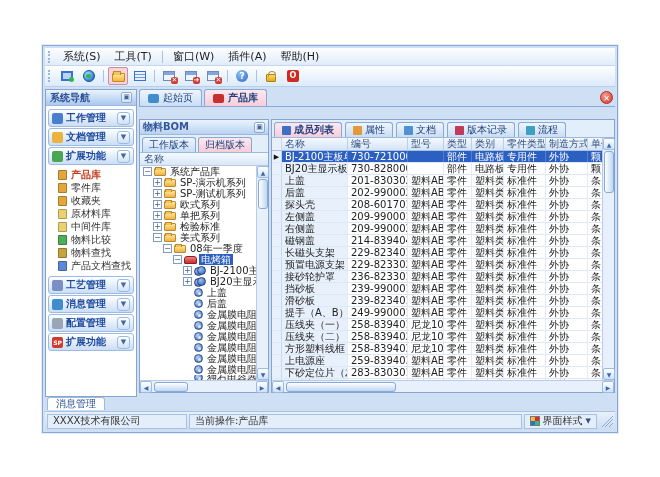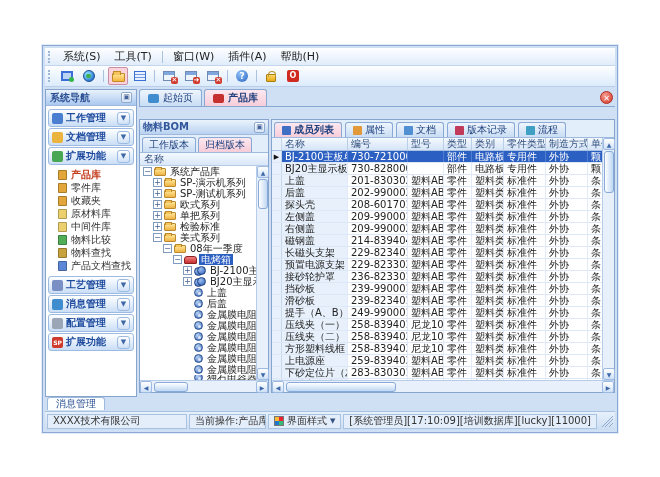--- a/index.html
+++ b/index.html
@@ -693,16 +693,15 @@
   </div>
 
   <div id="statusbar">
     <span class="scell" style="width:140px">XXXX技术有限公司</span>
     <span class="scell flexible">当前操作:产品库</span>
     <span class="scell">
       <span class="style-ic"></span>
       <span>界面样式</span>
       <span class="ddarrow">▼</span>
     </span>
-    <span class="scell">[系统管理员][17:10:09][培训数据库][lucky][11000]</span>
     <span class="resize-grip"></span>
   </div>
 </div>
 
 </body></html>

